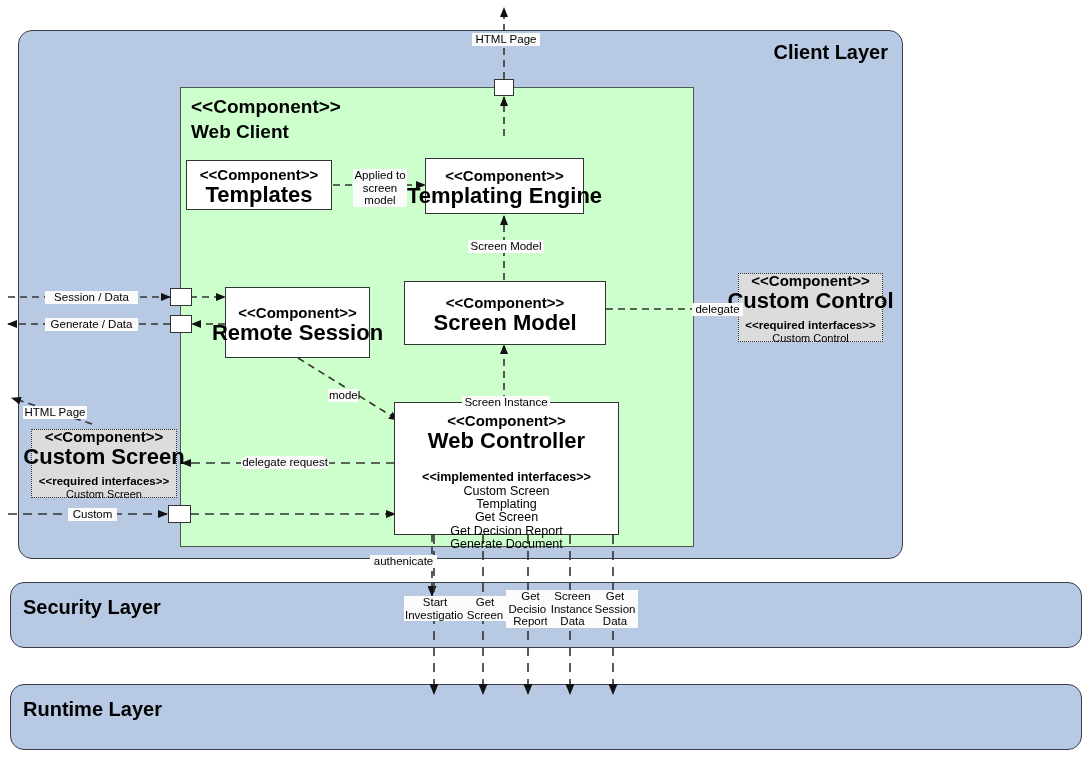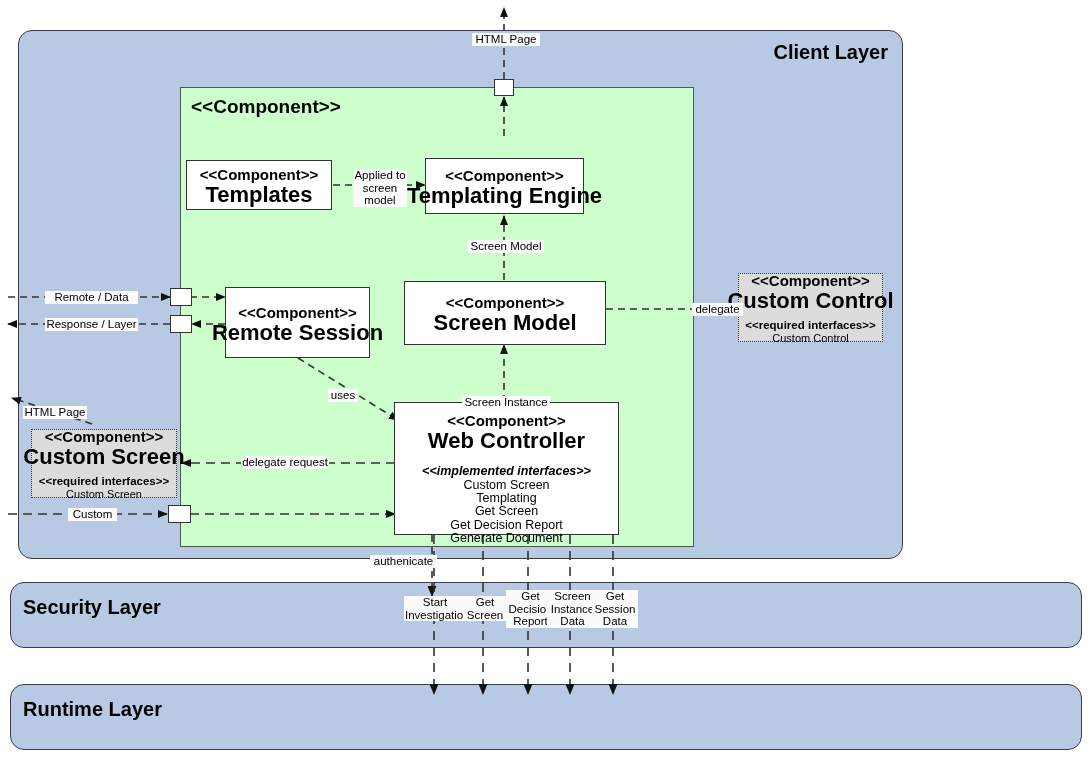--- a/index.html
+++ b/index.html
@@ -61,21 +61,21 @@
   .comp .stereo{font-weight:bold;font-size:15px;line-height:19px;white-space:nowrap;}
   .comp .cname{font-weight:bold;font-size:22px;line-height:21px;white-space:nowrap;}
 
   .comp.external{
     background:#dcdcdc;
     border:1.5px dotted #333;
   }
   .comp .reqstereo{font-weight:bold;font-size:11.5px;line-height:14px;white-space:nowrap;margin-top:7px;}
   .comp .reqname{font-size:11px;line-height:13px;white-space:nowrap;}
 
-  .comp .implstereo{font-weight:bold;font-size:12.5px;line-height:16px;white-space:nowrap;margin-top:12px;font-style:italic;}
+  .comp .implstereo{font-weight:bold;font-size:12.5px;line-height:16px;white-space:nowrap;margin-top:18px;}
   .comp .iflist{font-size:12.5px;line-height:13.2px;white-space:nowrap;}
 
   
   .port{
     position:absolute;
     background:#ffffff;
     border:1.5px solid #333;
     box-sizing:border-box;
   }
 
@@ -105,20 +105,21 @@
     <div class="layer-title" style="left:12px;top:13px;">Security Layer</div>
   </div>
 
   <div class="layerbox" style="left:10px;top:684px;width:1072px;height:66px;">
     <div class="layer-title" style="left:12px;top:13px;">Runtime Layer</div>
   </div>
 
   <div class="pkg" style="left:180px;top:87px;width:514px;height:460px;">
     <div class="pkg-title">
       <div>&lt;&lt;Component&gt;&gt;</div>
+      <div>Web Client</div>
     </div>
   </div>
 
   <svg class="layer lines" viewBox="0 0 1090 760" xmlns="http://www.w3.org/2000/svg">
     <defs>
       <marker id="ah" markerWidth="10" markerHeight="8" refX="9" refY="4" orient="auto" markerUnits="userSpaceOnUse">
         <path d="M0,0 L10,4 L0,8 z" fill="#111"></path>
       </marker>
       <marker id="ahd" markerWidth="11" markerHeight="9" refX="10" refY="4.5" orient="auto" markerUnits="userSpaceOnUse">
         <path d="M0,0 L11,4.5 L0,9 z" fill="#111"></path>
@@ -211,27 +212,27 @@
   <div class="port" style="left:168px;top:505px;width:23px;height:18px;"></div>
 
   <div class="elabel" style="left:472px;top:33px;width:66px;">HTML Page</div>
 
   <div class="elabel multi" style="left:353px;top:169px;width:52px;">Applied to screen model</div>
 
   <div class="elabel" style="left:468px;top:240px;width:74px;">Screen Model</div>
 
   <div class="elabel" style="left:462px;top:366px;width:86px;margin-top:30px;">Screen Instance</div>
 
-  <div class="elabel" style="left:45px;top:291px;width:91px;">Remote / Data</div>
-
-  <div class="elabel" style="left:45px;top:318px;width:91px;">Response / Layer</div>
+  <div class="elabel" style="left:45px;top:291px;width:91px;">Session / Data</div>
+
+  <div class="elabel" style="left:45px;top:318px;width:91px;">Generate / Data</div>
 
   <div class="elabel" style="left:648px;top:303px;width:49px;margin-left:44px;">delegate</div>
 
-  <div class="elabel" style="left:328px;top:389px;width:28px;">uses</div>
+  <div class="elabel" style="left:328px;top:389px;width:28px;">model</div>
 
   <div class="elabel" style="left:241px;top:456px;width:86px;border-radius:6px;">delegate request</div>
 
   <div class="elabel" style="left:23px;top:406px;width:62px;">HTML Page</div>
 
   <div class="elabel" style="left:68px;top:508px;width:47px;">Custom</div>
 
   <div class="elabel" style="left:370px;top:555px;width:65px;">authenicate</div>
 
   <div class="elabel multi" style="left:404px;top:596px;width:60px;">Start Investigation</div>

